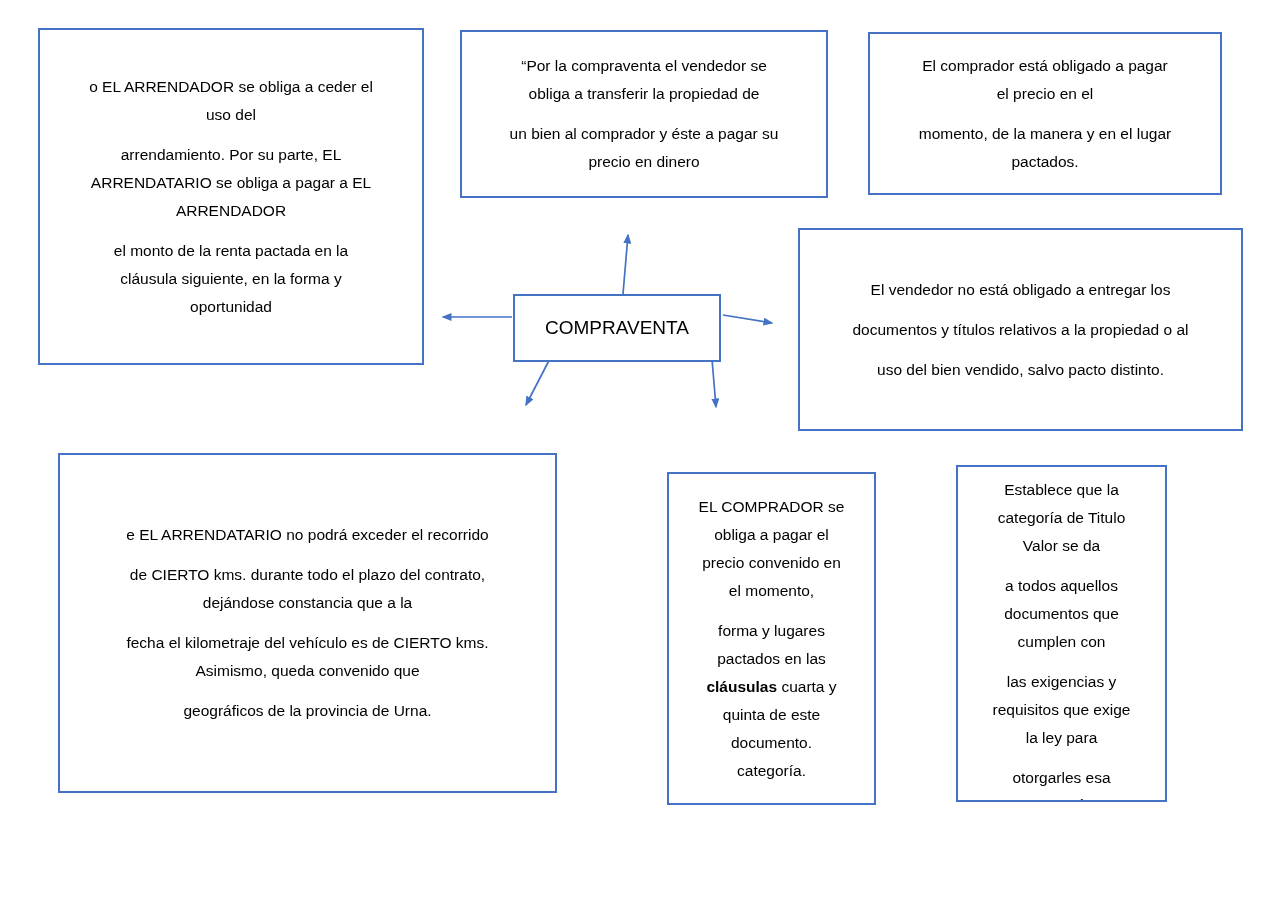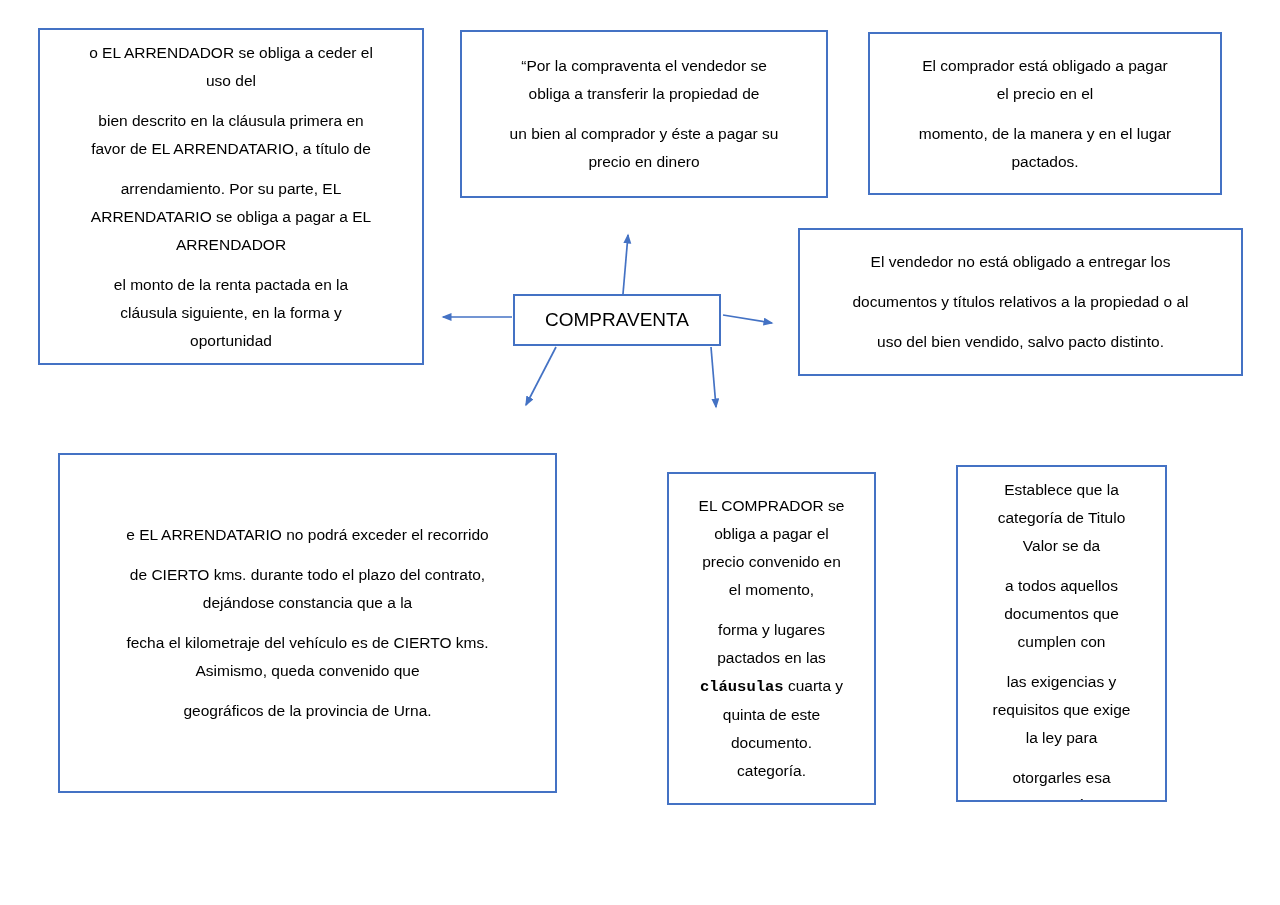--- a/index.html
+++ b/index.html
@@ -27,27 +27,27 @@
     flex-direction:column;
     justify-content:center;
     align-items:center;
     gap:12px;
     text-align:center;
     font-size:15.5px;
     line-height:28px;
     white-space:pre-line;
   }
   .node p { margin:0; width:100%; }
-  .node b { font-weight:bold;font-family:Liberation Mono, monospace; }
+  .node b { font-weight:bold; }
 
   .node-arrendador        { left:38px;  top:28px;  width:386px; height:337px; padding:16px 20px; }
   .node-definicion        { left:460px; top:30px;  width:368px; height:168px; padding:0 16px; }
   .node-comprador-pago    { left:868px; top:32px;  width:354px; height:163px; padding:8px 14px; }
-  .node-vendedor-docs     { left:798px; top:228px; width:445px; height:148px; padding:0 8px; line-height:40px; }
-  .node-center            { left:513px; top:294px; width:208px; height:52px;  font-size:19px; line-height:22px; }
+  .node-vendedor-docs     { left:798px; top:228px; width:445px; height:203px; padding:0 8px; line-height:40px; }
+  .node-center            { left:513px; top:294px; width:208px; height:68px;  font-size:19px; line-height:22px; }
   .node-arrendatario      { left:58px;  top:453px; width:499px; height:340px; padding:0 12px; }
   .node-comprador-precio  { left:667px; top:472px; width:209px; height:333px; padding:0 17px; }
   .node-titulo-valor      { left:956px; top:465px; width:211px; height:337px; padding:11px 14px; overflow:hidden; }
 
   .clipped-line {
     position:absolute;
     left:0; right:0;
     bottom:-13px;
     font-size:15.5px;
     line-height:16px;
@@ -68,22 +68,20 @@
     <line x1="623" y1="294" x2="628" y2="235" stroke="#4472C4" stroke-width="1.7" marker-end="url(#ah)"></line>
     <line x1="512" y1="317" x2="443" y2="317" stroke="#4472C4" stroke-width="1.7" marker-end="url(#ah)"></line>
     <line x1="723" y1="315" x2="772" y2="323" stroke="#4472C4" stroke-width="1.7" marker-end="url(#ah)"></line>
     <line x1="556" y1="347" x2="526" y2="405" stroke="#4472C4" stroke-width="1.7" marker-end="url(#ah)"></line>
     <line x1="711" y1="347" x2="716" y2="407" stroke="#4472C4" stroke-width="1.7" marker-end="url(#ah)"></line>
   </svg>
 
   <div class="node node-arrendador">
     <p>o EL ARRENDADOR se obliga a ceder el
 uso del</p>
-    <p>bien descrito en la cláusula primera en
-favor de EL ARRENDATARIO, a título de</p>
     <p>arrendamiento. Por su parte, EL
 ARRENDATARIO se obliga a pagar a EL
 ARRENDADOR</p>
     <p>el monto de la renta pactada en la
 cláusula siguiente, en la forma y
 oportunidad</p>
   </div>
 
   <div class="node node-definicion">
     <p>“Por la compraventa el vendedor se

